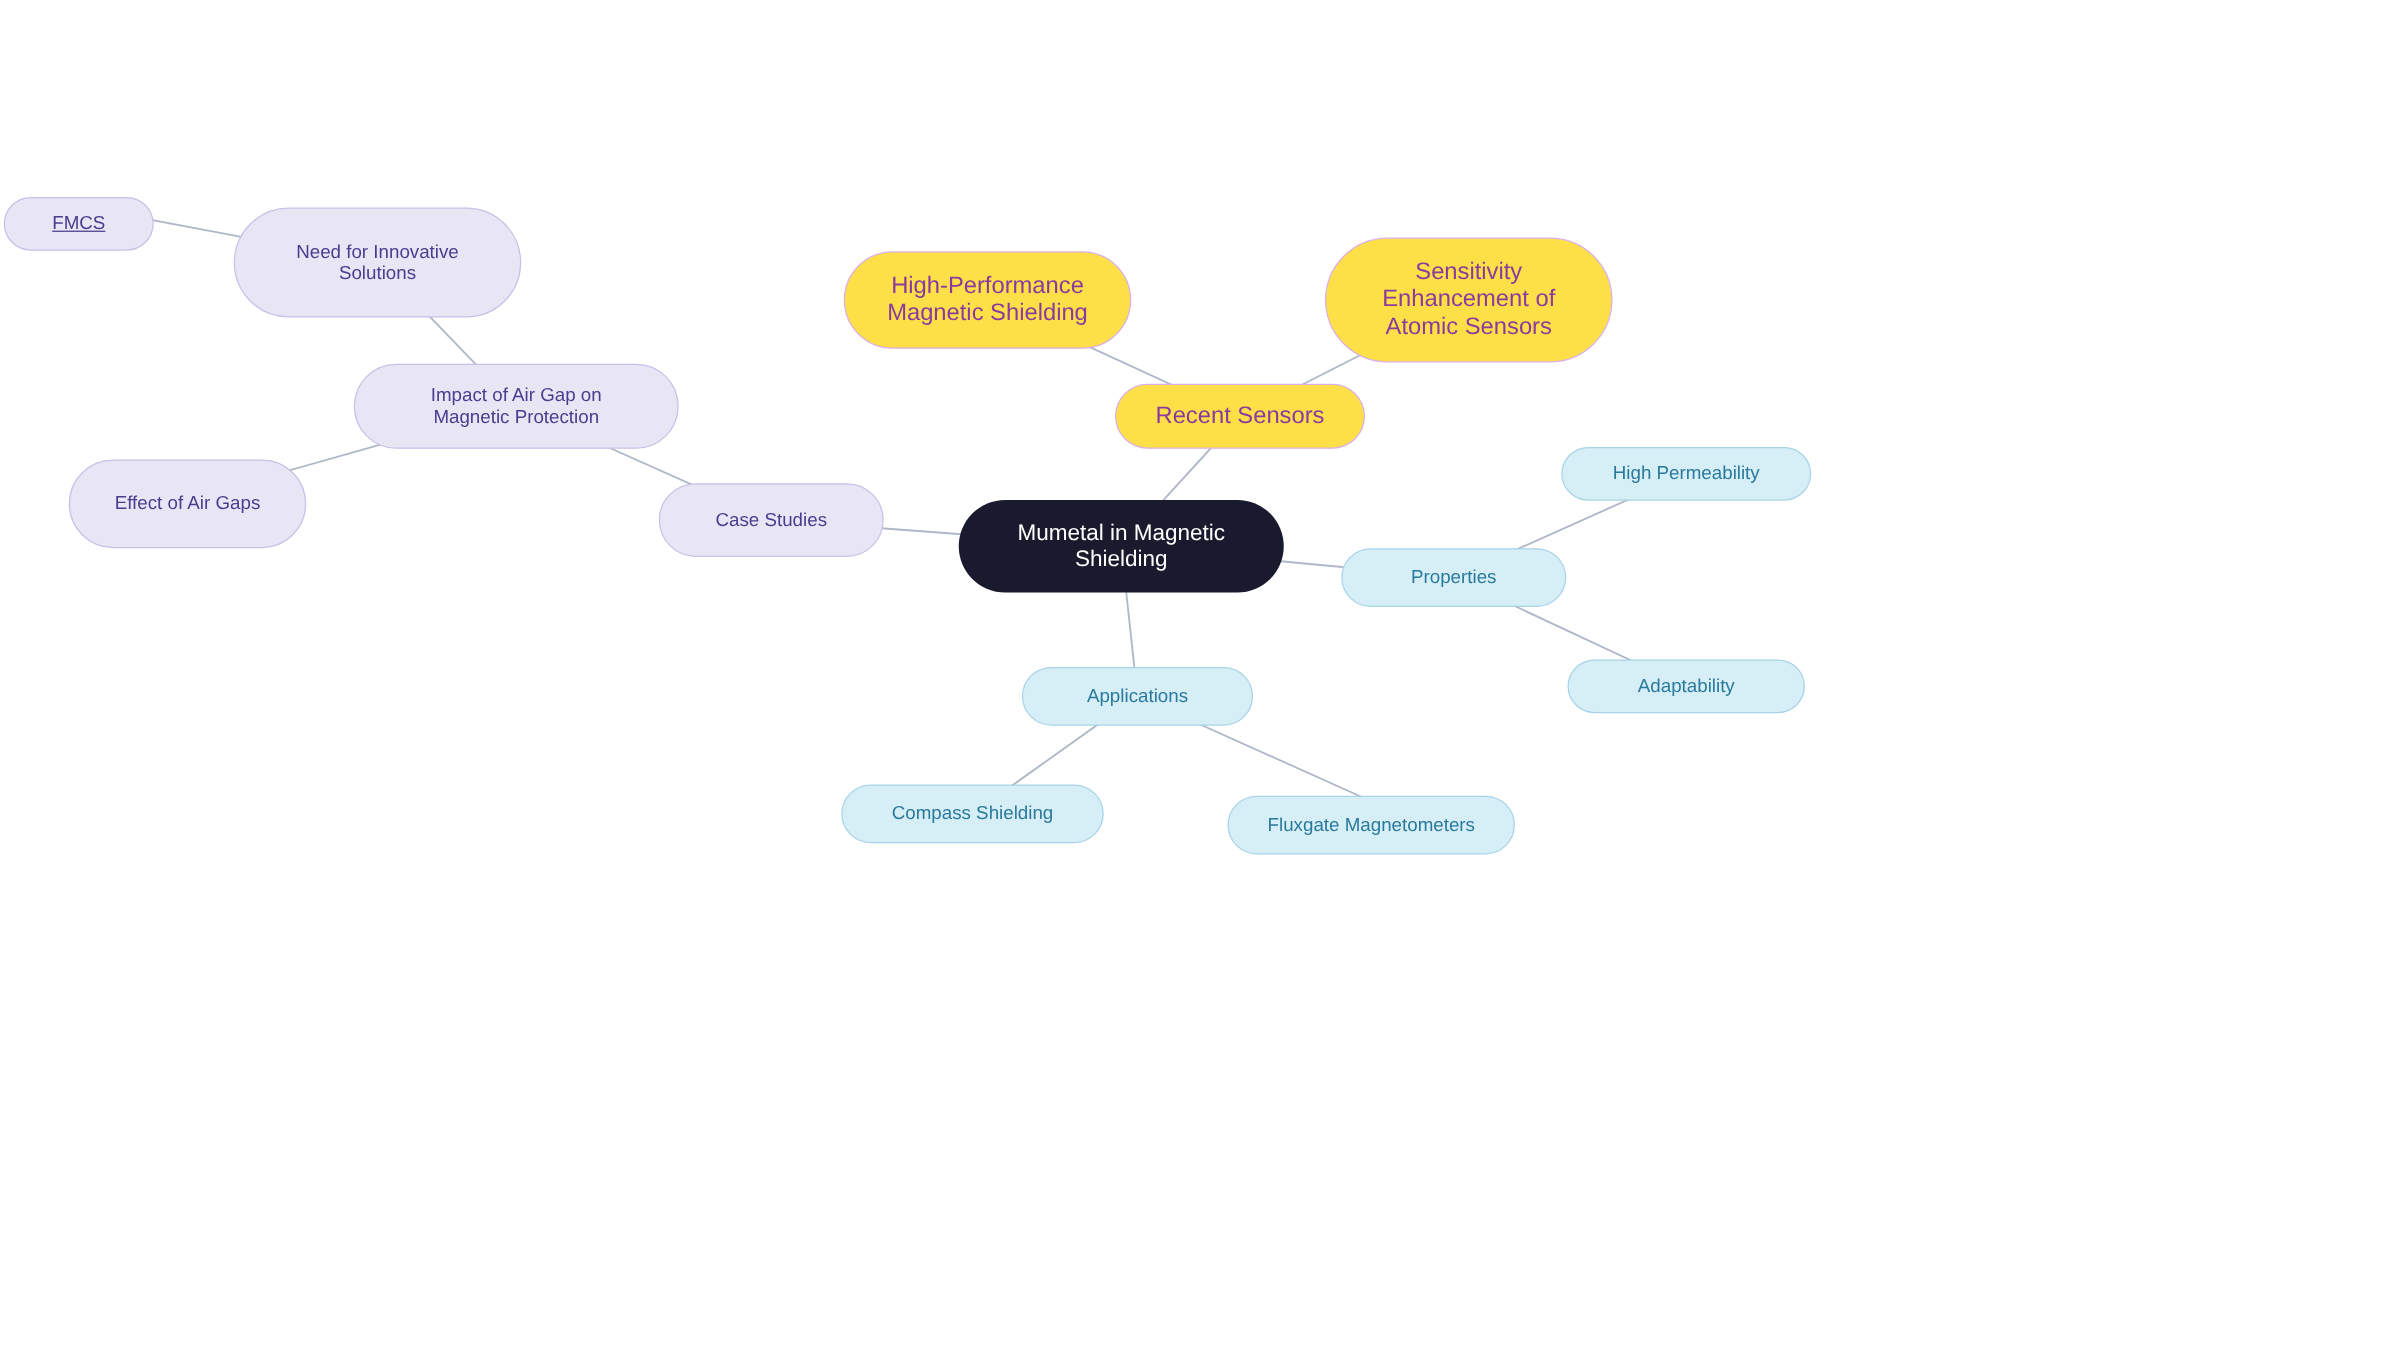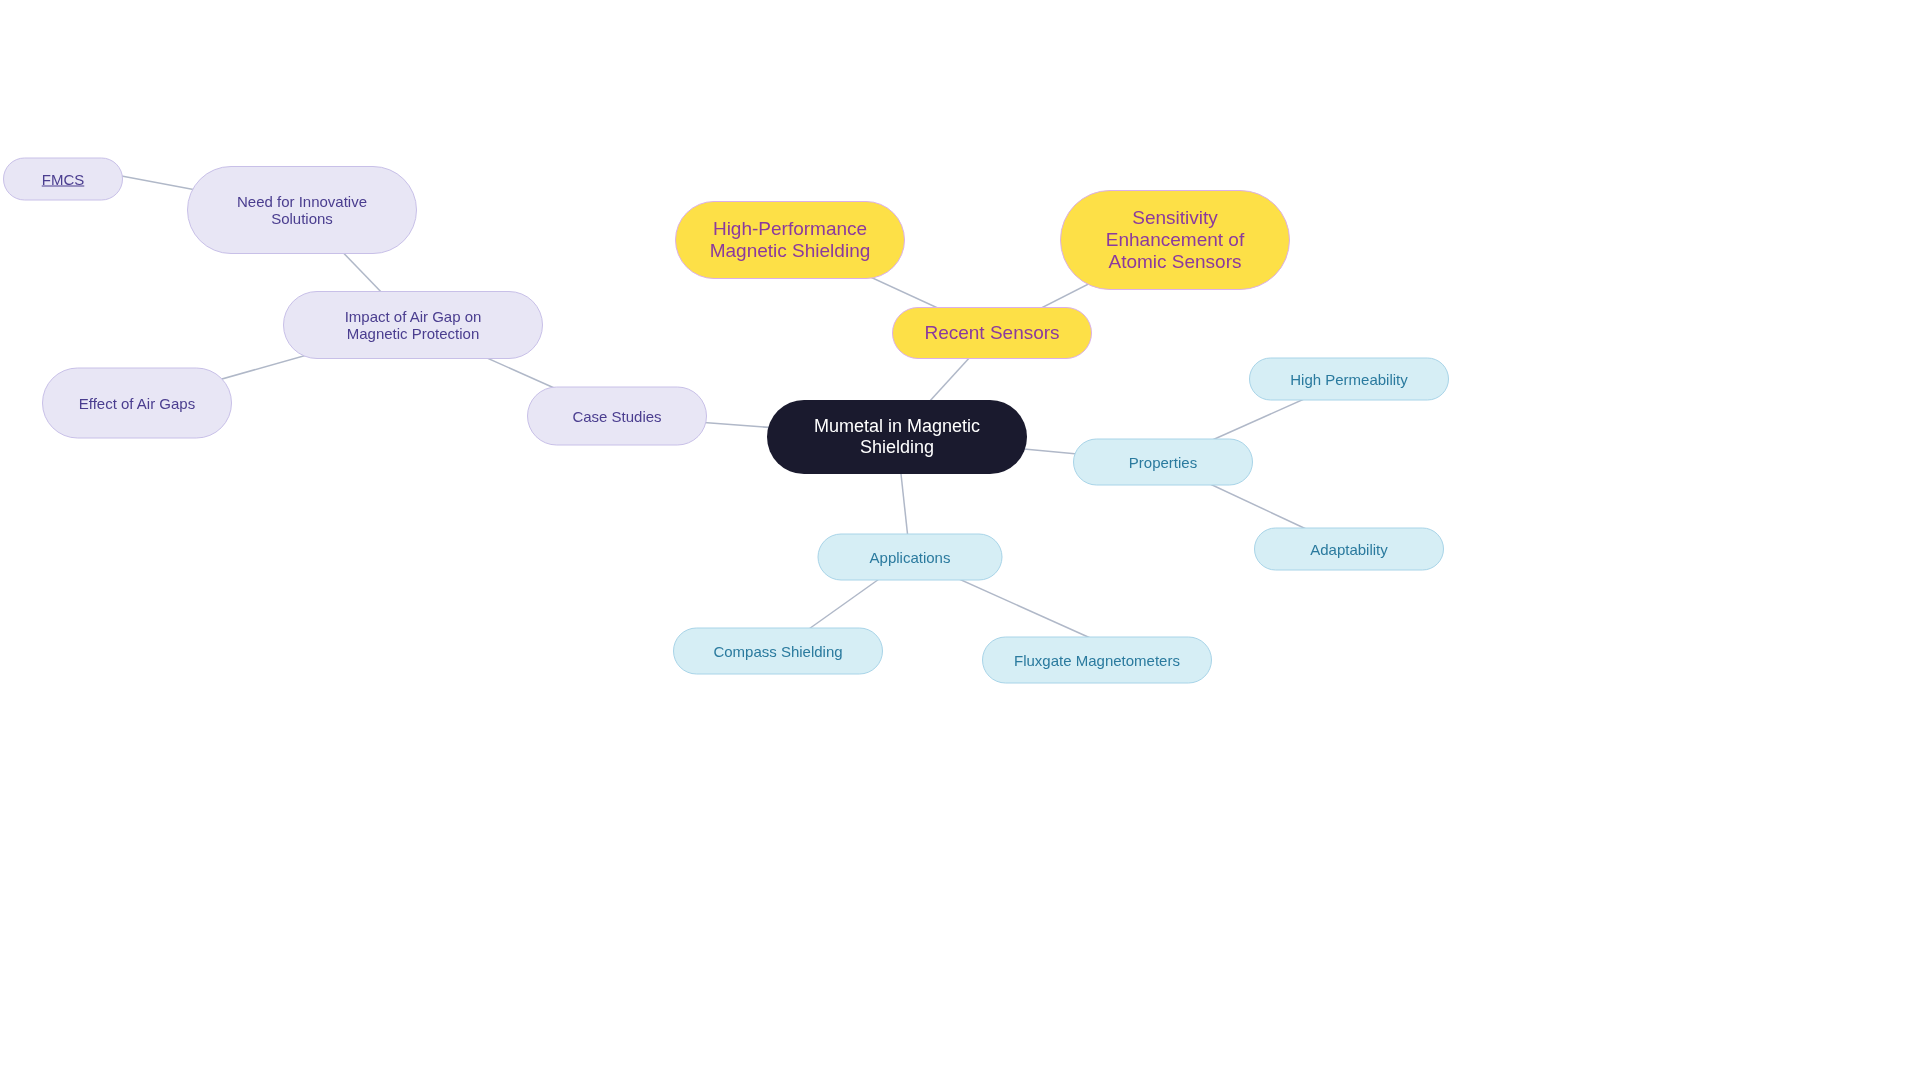--- a/index.html
+++ b/index.html
@@ -142,21 +142,21 @@
 </div>
 
 <div class="node node-purple node-purple-md" style="left: 302px; top: 210px; width: 230px;">
   <span>Need for Innovative Solutions</span>
 </div>
 
 <div class="node node-purple node-purple-lg" style="left: 413px; top: 325px; width: 260px;">
   <span>Impact of Air Gap on Magnetic Protection</span>
 </div>
 
-<div class="node node-purple node-purple-md" style="left: 137px; top: 403px; width: 190px;">
+<div class="node node-purple node-purple-md" style="left: 150px; top: 403px; width: 190px;">
   <span>Effect of Air Gaps</span>
 </div>
 
 <div class="node node-purple node-purple-xl" style="left: 617px; top: 416px; width: 180px;">
   <span>Case Studies</span>
 </div>
 
 <div class="node node-pink node-pink-md" style="left: 992px; top: 333px; width: 200px;">
   <span>Recent Sensors</span>
 </div>

